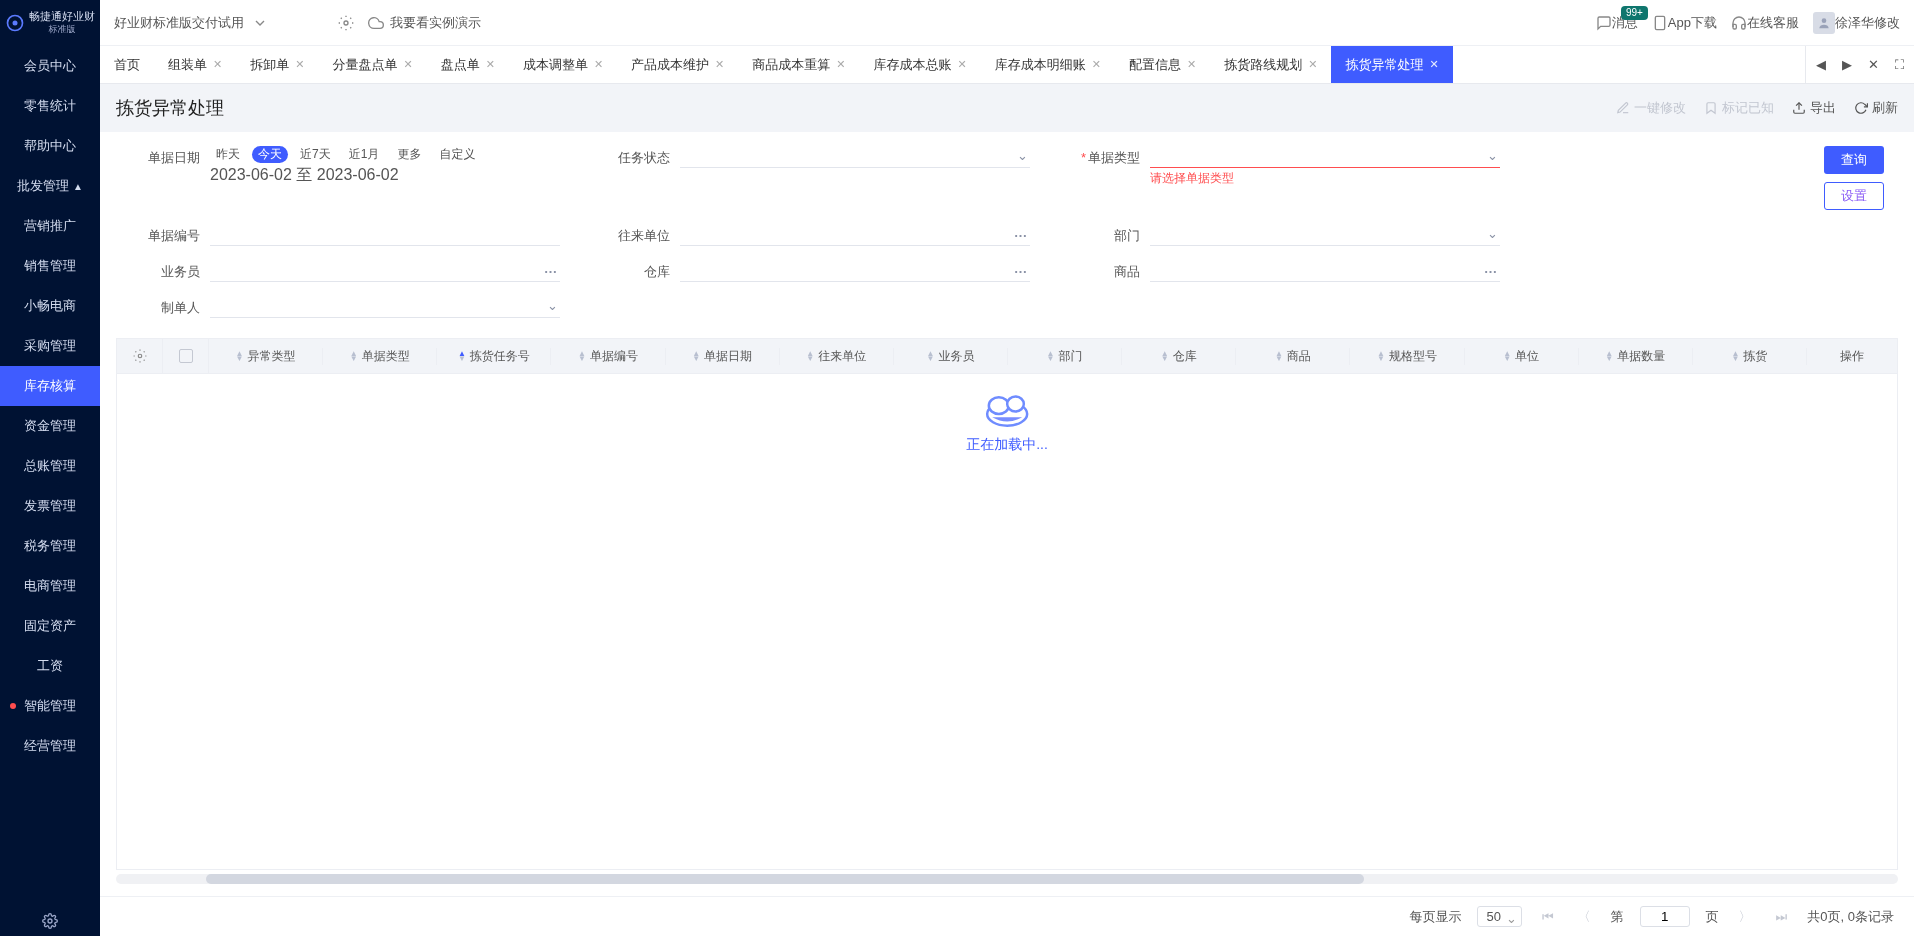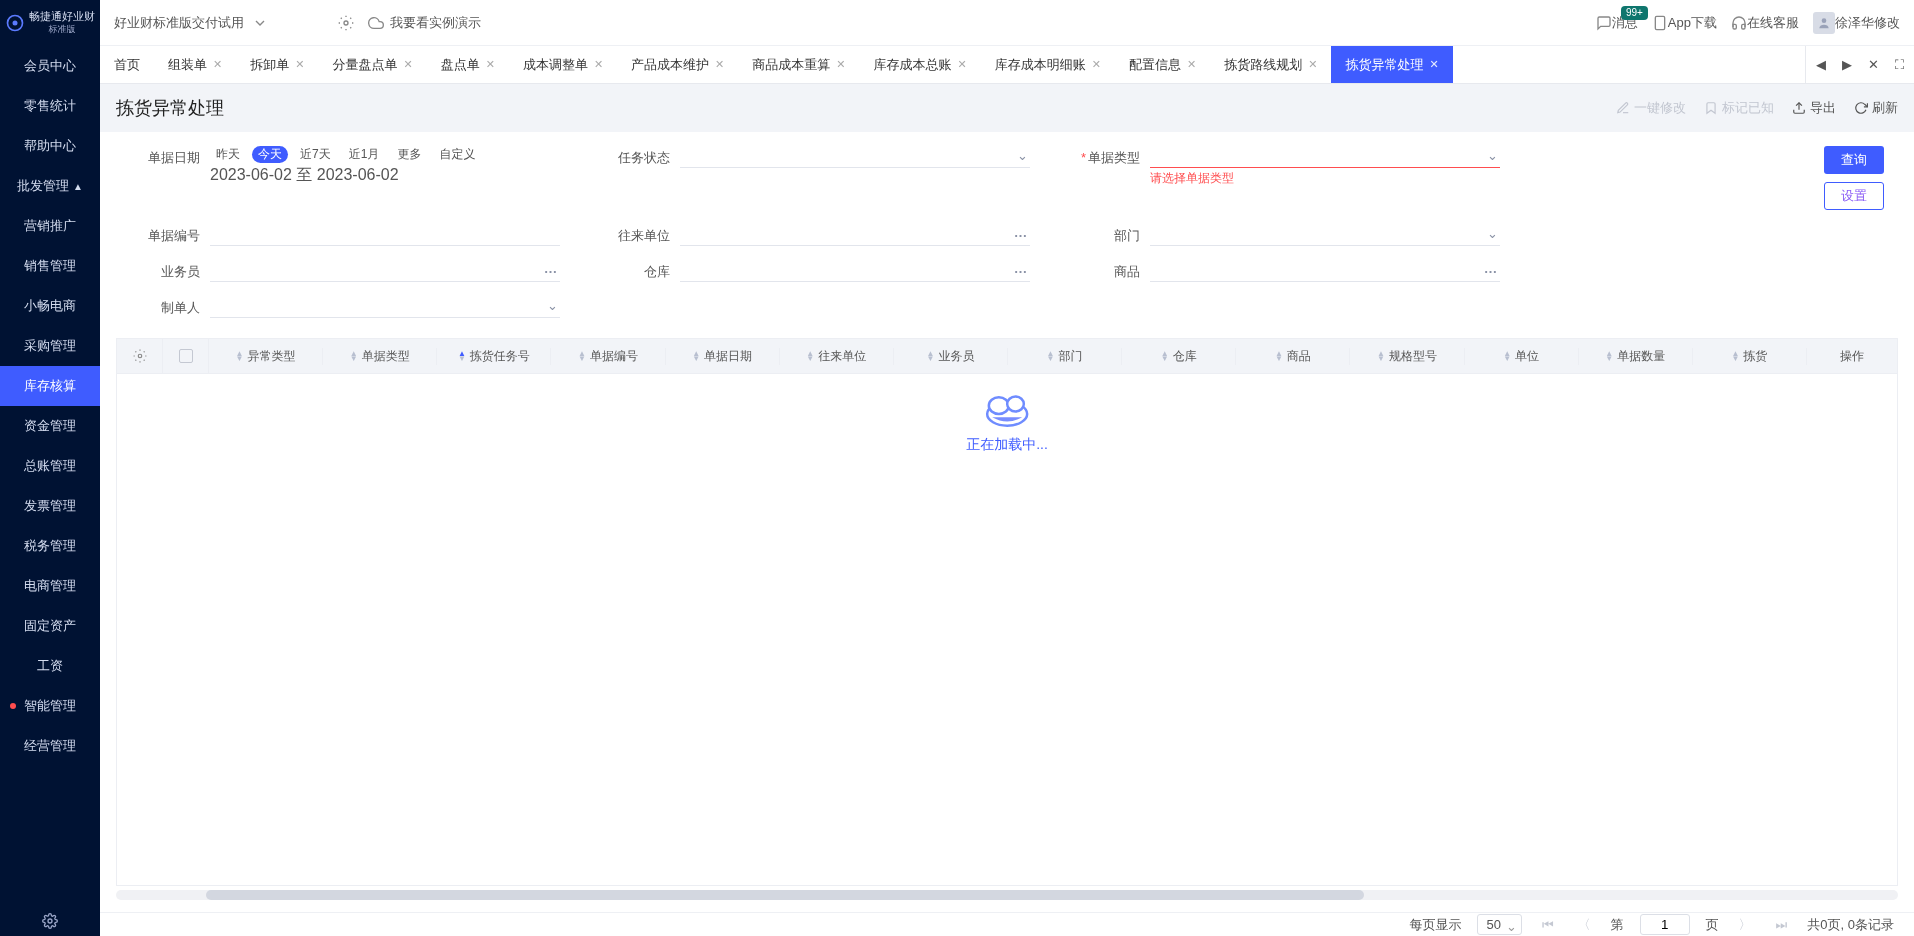--- a/index.html
+++ b/index.html
@@ -83,21 +83,21 @@
 .th .sort .on { color:#3f5cff; }
 .tbody { flex:1; position:relative; border:1px solid #eceef3; border-top:none; overflow:hidden; }
 .loading { position:absolute; left:50%; top:15px; transform:translateX(-50%); text-align:center; color:#3f5cff; font-size:14px; }
 .loading .cloud { width:56px; height:40px; margin:0 auto 4px auto; }
 
 .hscroll { height:14px; background:#fff; position:relative; margin-top:4px; }
 .hscroll-track { height:10px; background:#f0f1f4; border-radius:5px; position:relative; }
 .hscroll-thumb { position:absolute; left:90px; width:65%; height:10px; background:#d3d7e0; border-radius:5px; }
 
 
-.pager { height:24px; display:flex; align-items:center; justify-content:flex-end; padding:0 20px; gap:16px; font-size:13px; color:#555; border-top:1px solid #eef0f4; }
+.pager { height:40px; display:flex; align-items:center; justify-content:flex-end; padding:0 20px; gap:16px; font-size:13px; color:#555; border-top:1px solid #eef0f4; }
 .pager .sel { border:1px solid #dcdfe6; padding:2px 20px 2px 8px; border-radius:3px; position:relative; }
 .pager .sel .dd { position:absolute; right:4px; top:4px; color:#999; }
 .pager .pg-in { width:50px; border:1px solid #dcdfe6; border-radius:3px; text-align:center; padding:2px 4px; }
 .pager .nav-ic { color:#c4c8d2; cursor:pointer; padding:0 4px; }
 
 .checkbox { width:14px; height:14px; border:1px solid #c4c8d2; border-radius:2px; }
 </style>
 </head>
 <body>
 

